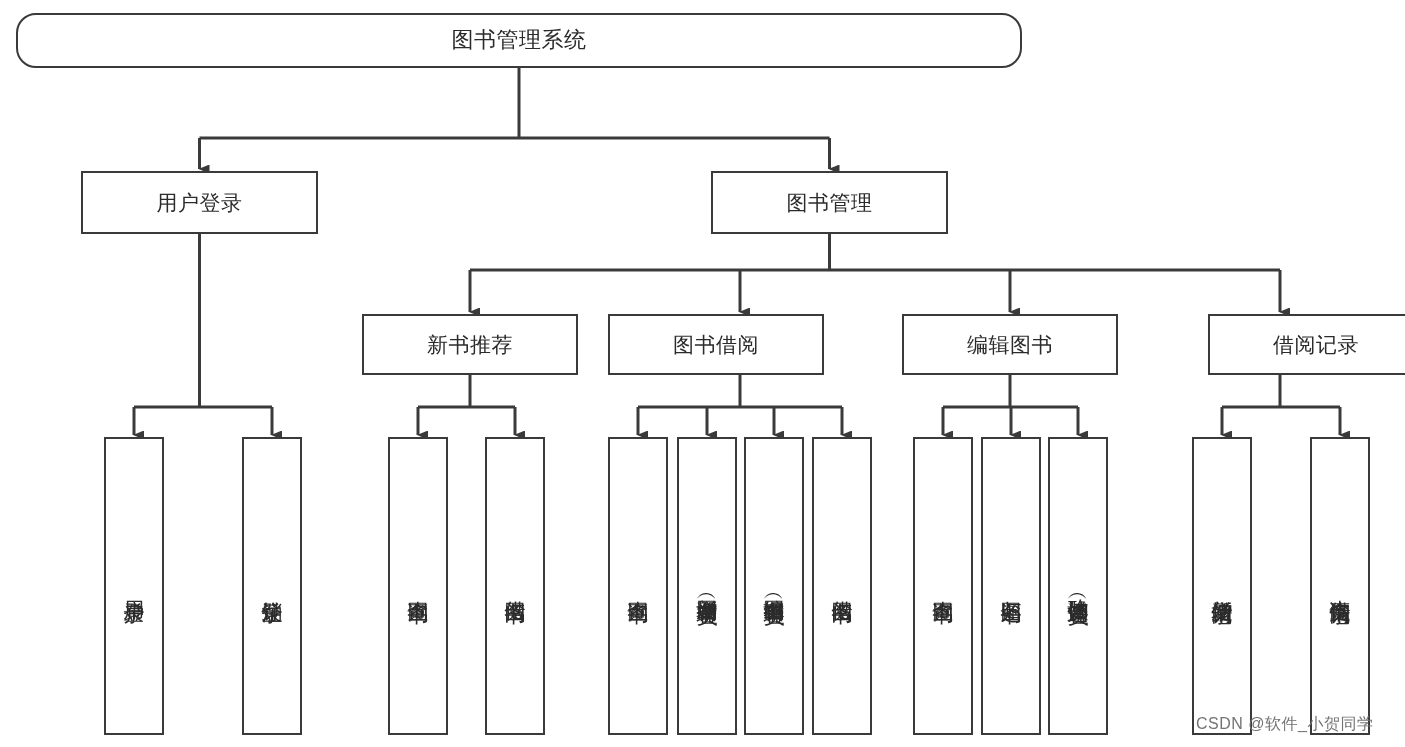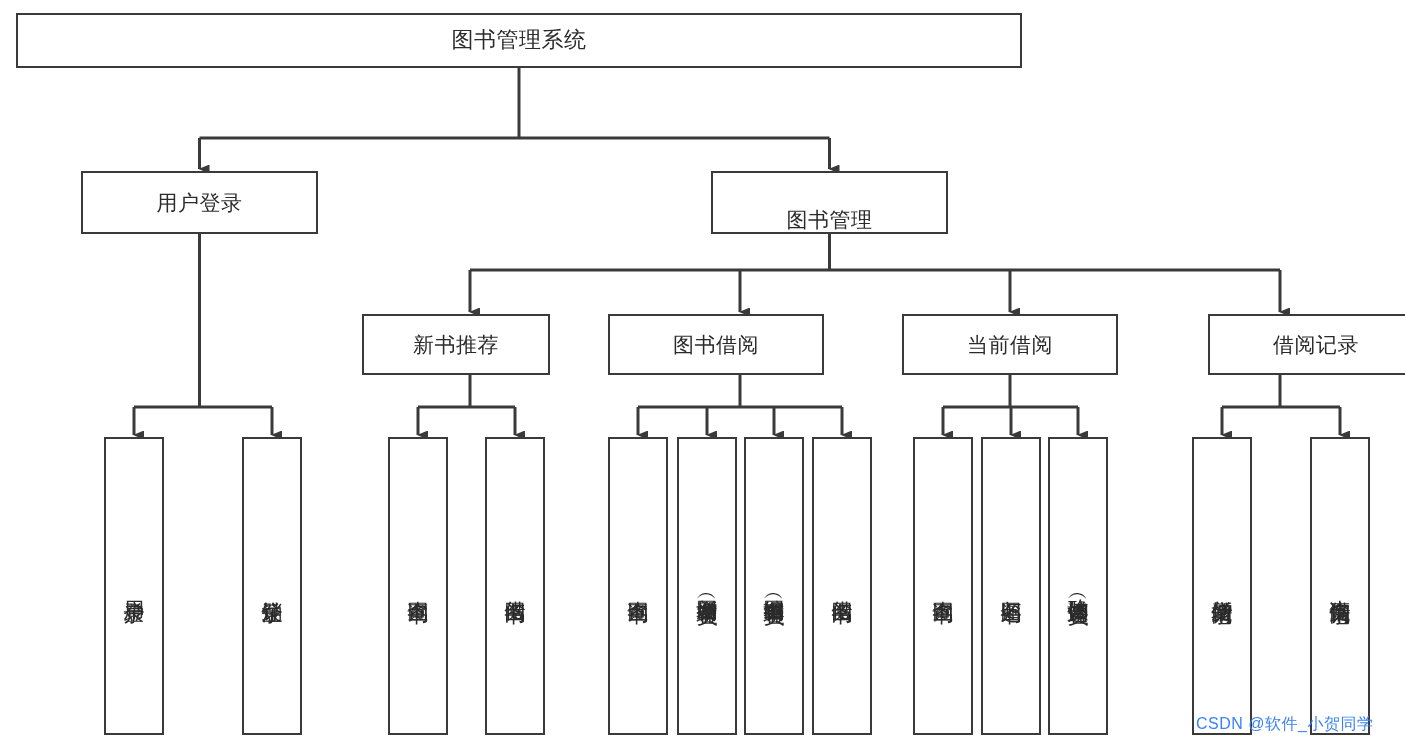--- a/index.html
+++ b/index.html
@@ -106,37 +106,37 @@
         <line x1="1011" y1="407" x2="1011" y2="435" stroke="#3a3a3a" stroke-width="3" marker-end="url(#arrowhead)"></line>
         <line x1="1078" y1="407" x2="1078" y2="435" stroke="#3a3a3a" stroke-width="3" marker-end="url(#arrowhead)"></line>
         <line x1="1280" y1="375" x2="1280" y2="407" stroke="#3a3a3a" stroke-width="3"></line>
         <line x1="1222" y1="407" x2="1340" y2="407" stroke="#3a3a3a" stroke-width="3"></line>
         <line x1="1222" y1="407" x2="1222" y2="435" stroke="#3a3a3a" stroke-width="3" marker-end="url(#arrowhead)"></line>
         <line x1="1340" y1="407" x2="1340" y2="435" stroke="#3a3a3a" stroke-width="3" marker-end="url(#arrowhead)"></line>
       </g>
   </svg>
 
   <div id="node-layer">
-      <div class="node horizontal root" style="left: 16px; top: 13px; width: 1006px; height: 55px; border-color: rgb(58, 58, 58);">
+      <div class="node horizontal root" style="left: 16px; top: 13px; width: 1006px; height: 55px; border-color: rgb(58, 58, 58); border-radius: 20px;">
         <span class="node-label" style="color: rgb(43, 43, 43);">图书管理系统</span>
       </div>
       <div class="node horizontal" style="left: 81px; top: 171px; width: 237px; height: 63px; border-color: rgb(58, 58, 58);">
         <span class="node-label" style="color: rgb(43, 43, 43);">用户登录</span>
       </div>
-      <div class="node horizontal" style="left: 711px; top: 171px; width: 237px; height: 63px; border-color: rgb(58, 58, 58); align-items: flex-end;">
+      <div class="node horizontal" style="left: 711px; top: 171px; width: 237px; height: 63px; border-color: rgb(58, 58, 58);">
         <span class="node-label" style="color: rgb(43, 43, 43);">图书管理</span>
       </div>
-      <div class="node horizontal" style="left: 362px; top: 314px; width: 188px; height: 61px; border-color: rgb(58, 58, 58);">
+      <div class="node horizontal" style="left: 362px; top: 314px; width: 216px; height: 61px; border-color: rgb(58, 58, 58);">
         <span class="node-label" style="color: rgb(43, 43, 43);">新书推荐</span>
       </div>
       <div class="node horizontal" style="left: 608px; top: 314px; width: 216px; height: 61px; border-color: rgb(58, 58, 58);">
         <span class="node-label" style="color: rgb(43, 43, 43);">图书借阅</span>
       </div>
       <div class="node horizontal" style="left: 902px; top: 314px; width: 216px; height: 61px; border-color: rgb(58, 58, 58);">
-        <span class="node-label" style="color: rgb(43, 43, 43);">当前借阅</span>
+        <span class="node-label" style="color: rgb(43, 43, 43);">编辑图书</span>
       </div>
       <div class="node horizontal" style="left: 1172px; top: 314px; width: 216px; height: 61px; border-color: rgb(58, 58, 58); margin-left: 36px;">
         <span class="node-label" style="color: rgb(43, 43, 43);">借阅记录</span>
       </div>
       <div class="node vertical" style="left: 104px; top: 437px; width: 60px; height: 298px; border-color: rgb(58, 58, 58);">
         <span class="node-label" style="color: rgb(43, 43, 43);">用户登录</span>
       </div>
       <div class="node vertical" style="left: 242px; top: 437px; width: 60px; height: 298px; border-color: rgb(58, 58, 58);">
         <span class="node-label" style="color: rgb(43, 43, 43);">注销登录</span>
       </div>
@@ -168,15 +168,15 @@
         <span class="node-label" style="color: rgb(43, 43, 43);">确认归还（管理员）</span>
       </div>
       <div class="node vertical" style="left: 1192px; top: 437px; width: 60px; height: 298px; border-color: rgb(58, 58, 58);">
         <span class="node-label" style="color: rgb(43, 43, 43);">新增借阅记录</span>
       </div>
       <div class="node vertical" style="left: 1310px; top: 437px; width: 60px; height: 298px; border-color: rgb(58, 58, 58);">
         <span class="node-label" style="color: rgb(43, 43, 43);">查询借阅记录</span>
       </div>
     </div>
 
-  <div class="watermark" style="left: 1196px; top: 714px; color: #3b82f6;">CSDN @软件_小贺同学</div>
+  <div class="watermark" style="left: 1196px; top: 714px; color: #737373;">CSDN @软件_小贺同学</div>
 
 </div>
 
 </body></html>

